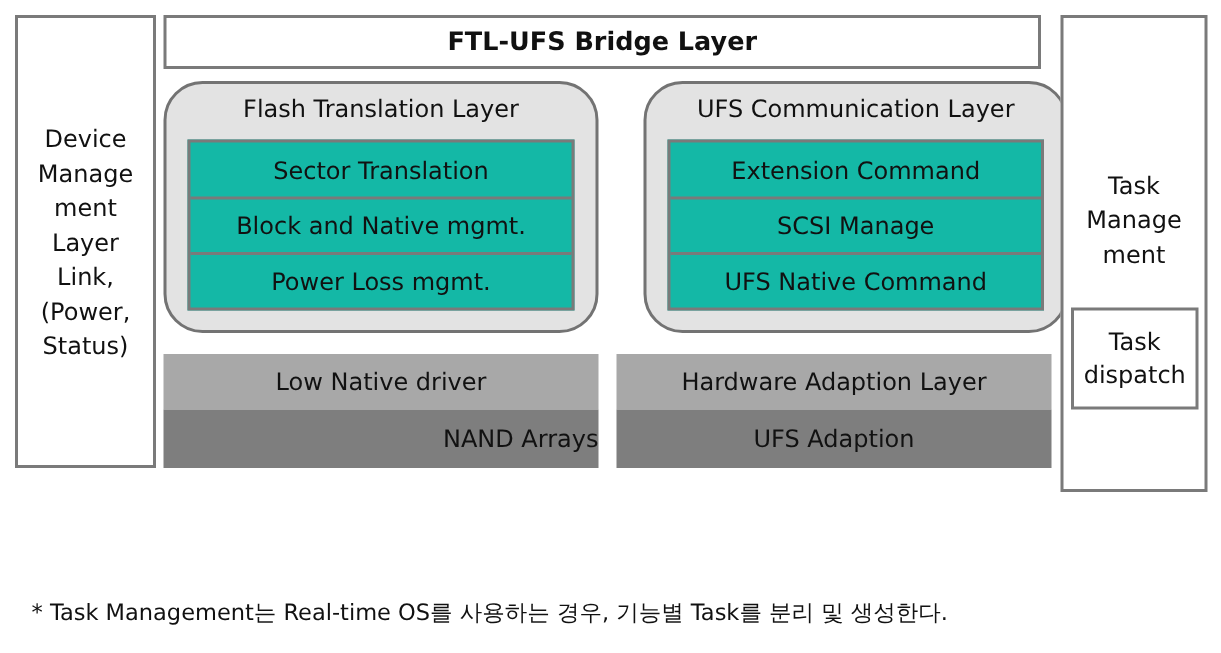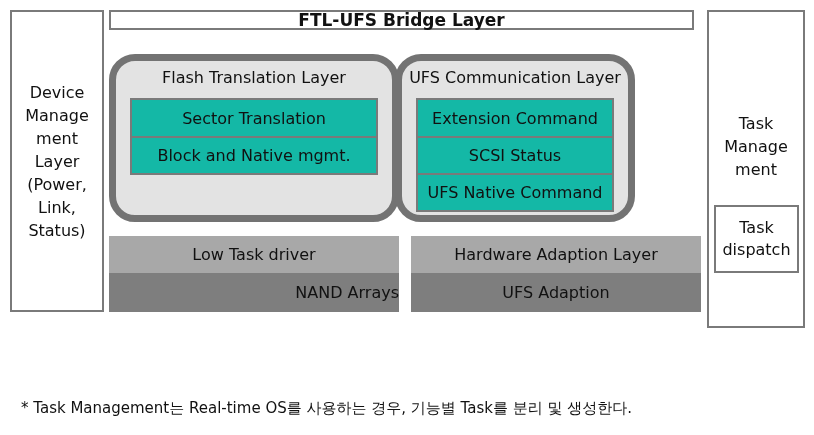--- a/index.html
+++ b/index.html
@@ -2,78 +2,81 @@
 <html><head>
 <meta charset="utf-8">
 <style>
   html, body { margin:0; padding:0; background:#ffffff; }
   body { width:814px; height:435px; position:relative; overflow:hidden;
          font-family:"DejaVu Sans","Liberation Sans",sans-serif; color:#111; }
   .abs { position:absolute; box-sizing:border-box; }
   .center { display:flex; align-items:center; justify-content:center; text-align:center; }
   .side { border:2px solid #7a7a7a; background:#fff; font-size:16px; line-height:23px; }
   .bridge { border:2px solid #7a7a7a; background:#fff; font-size:17px; font-weight:bold; }
-  .round { border:7px solid #737373; background:#e3e3e3; border-radius:26px; }
+  .round { border:2px solid #737373; background:#e3e3e3; border-radius:26px; }
   .round-title { font-size:16px; text-align:center; position:absolute; left:0; right:0; top:7px; }
   .stack { position:absolute; left:14px; right:14px; top:37px; border:2px solid #7a7a7a; background:#14b8a6; }
   .row { height:37px; font-size:16px; border-top:2px solid #7a7a7a; box-sizing:border-box; }
   .row:first-child { border-top:none; height:36px; }
   .ll { background:#a8a8a8; font-size:16px; }
   .hw { background:#7e7e7e; font-size:16px; }
   .dispatch { border:2px solid #7a7a7a; background:#fff; font-size:16px; line-height:22px; }
   .note { font-size:15px; line-height:19px; color:#111; white-space:pre; }
 </style>
 </head>
 <body>
 
 <div class="abs side center" style="left:10px; top:10px; width:94px; height:302px;">
   <div>
     <div>Device</div>
     <div>Manage</div>
     <div>ment</div>
     <div>Layer</div>
+    <div>Link,</div>
     <div>(Power,</div>
-    <div>Link,</div>
     <div>Status)</div>
   </div>
 </div>
 
-<div class="abs bridge center" style="left:109px; top:10px; width:585px; height:20px;">
+<div class="abs bridge center" style="left:109px; top:10px; width:585px; height:36px;">
   <span>FTL-UFS Bridge Layer</span>
 </div>
 
 <div class="abs round" style="left:109px; top:54px; width:290px; height:168px;">
   <div class="round-title">Flash Translation Layer</div>
   <div class="stack">
     <div class="row center">
         <span>Sector Translation</span>
       </div>
     <div class="row center">
         <span>Block and Native mgmt.</span>
       </div>
+    <div class="row center">
+        <span>Power Loss mgmt.</span>
+      </div>
   </div>
 </div>
 
-<div class="abs round" style="left:395px; top:54px; width:240px; height:168px;">
+<div class="abs round" style="left:429px; top:54px; width:283px; height:168px;">
   <div class="round-title">UFS Communication Layer</div>
   <div class="stack">
     <div class="row center">
         <span>Extension Command</span>
       </div>
     <div class="row center">
-        <span>SCSI Status</span>
+        <span>SCSI Manage</span>
       </div>
     <div class="row center">
         <span>UFS Native Command</span>
       </div>
   </div>
 </div>
 
 <div class="abs ll center" style="left:109px; top:236px; width:290px; height:37px;">
-  <span>Low Task driver</span>
+  <span>Low Native driver</span>
 </div>
 <div class="abs hw center" style="left:109px; top:273px; width:290px; height:39px;justify-content:flex-end;">
   <span>NAND Arrays</span>
 </div>
 
 <div class="abs ll center" style="left:411px; top:236px; width:290px; height:37px;">
   <span>Hardware Adaption Layer</span>
 </div>
 <div class="abs hw center" style="left:411px; top:273px; width:290px; height:39px;">
   <span>UFS Adaption</span>

